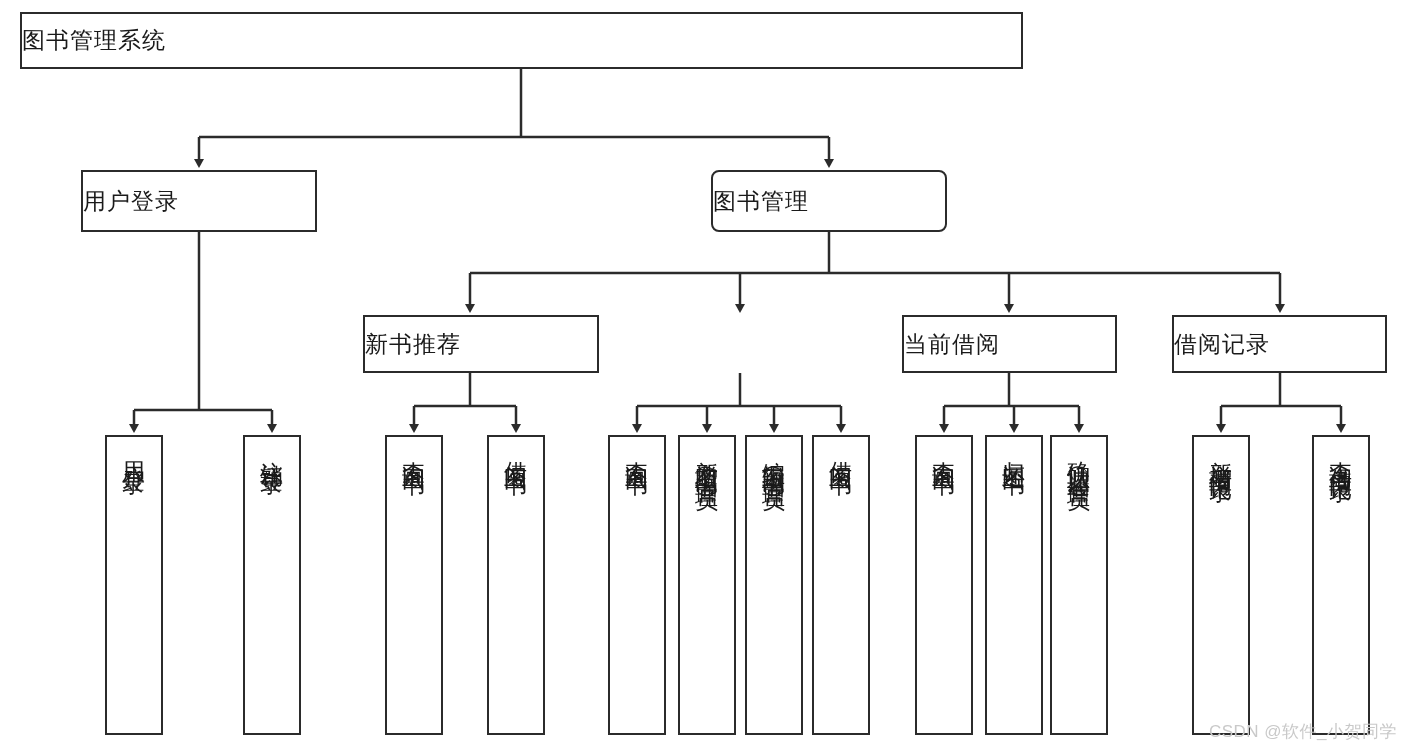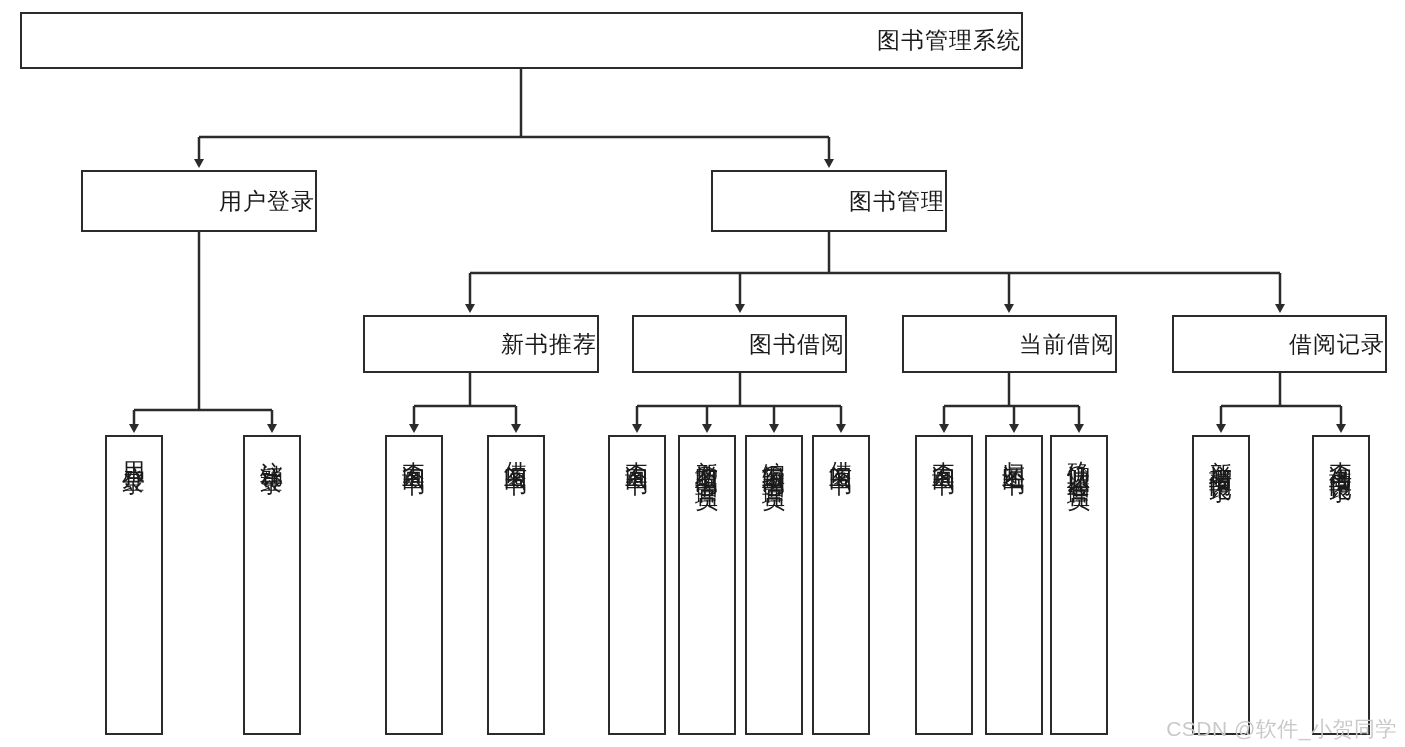--- a/index.html
+++ b/index.html
@@ -24,21 +24,21 @@
     width: 1405px;
     height: 747px;
   }
   .node {
     position: absolute;
     box-sizing: border-box;
     border: 2px solid #2b2b2b;
     background: #ffffff;
     display: flex;
     align-items: center;
-    justify-content: flex-end;
+    justify-content: flex-start;
     color: #1a1a1a;
   }
   .node.horiz {
     font-size: 23px;
     letter-spacing: 1px;
   }
   .node.vert {
     font-size: 23px;
     padding-top: 6px;
     align-items: flex-start;
@@ -48,21 +48,21 @@
     writing-mode: vertical-rl;
     text-orientation: upright;
     letter-spacing: 4px;
     line-height: 1.05;
     white-space: nowrap;
   }
   .watermark {
     position: absolute;
     right: 8px;
     bottom: 4px;
-    font-size: 21px;
+    font-size: 17px;
     color: #c9c9c9;
     white-space: nowrap;
     letter-spacing: 0.5px;
   }
 </style>
 </head>
 <body>
 
 <div id="canvas">
 
@@ -116,29 +116,26 @@
     </g>
   </svg>
 
   <div class="node horiz" style="left:20px;top:12px;width:1003px;height:57px;">
     <span>图书管理系统</span>
   </div>
 
   <div class="node horiz" style="left:81px;top:170px;width:236px;height:62px;">
     <span>用户登录</span>
   </div>
-  <div class="node horiz" style="left:711px;top:170px;width:236px;height:62px;">
+  <div class="node horiz" style="left:711px;top:170px;width:236px;height:62px;border-radius:8px;">
     <span>图书管理</span>
   </div>
 
   <div class="node horiz" style="left:363px;top:315px;width:236px;height:58px;">
     <span>新书推荐</span>
-  </div>
-  <div class="node horiz" style="left:632px;top:315px;width:215px;height:58px;">
-    <span>图书借阅</span>
   </div>
   <div class="node horiz" style="left:1172px;top:315px;width:215px;height:58px;">
     <span>借阅记录</span>
   </div>
   <div class="node horiz" style="left:902px;top:315px;width:215px;height:58px;">
     <span>当前借阅</span>
   </div>
 
   <div class="node vert" style="left:105px;top:435px;width:58px;height:300px;">
     <span class="vtext">用户登录</span>

